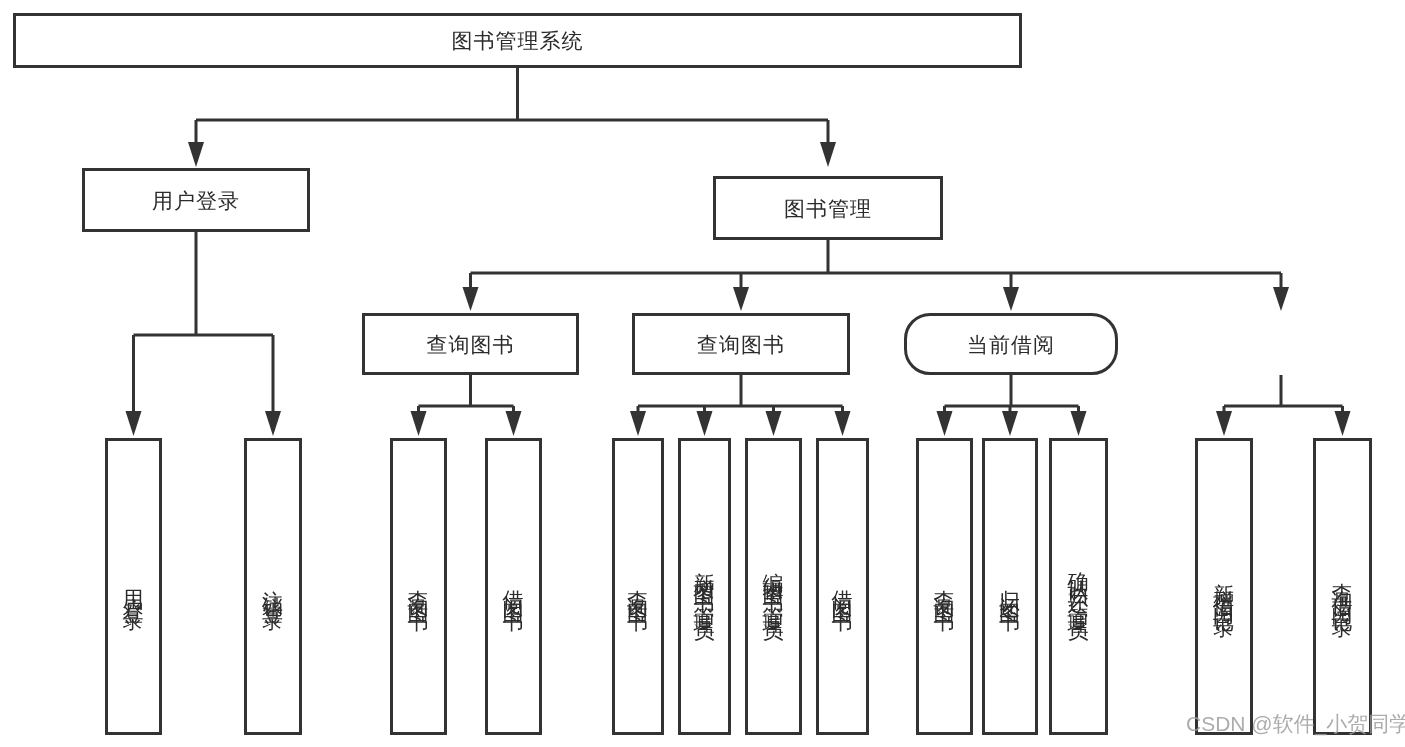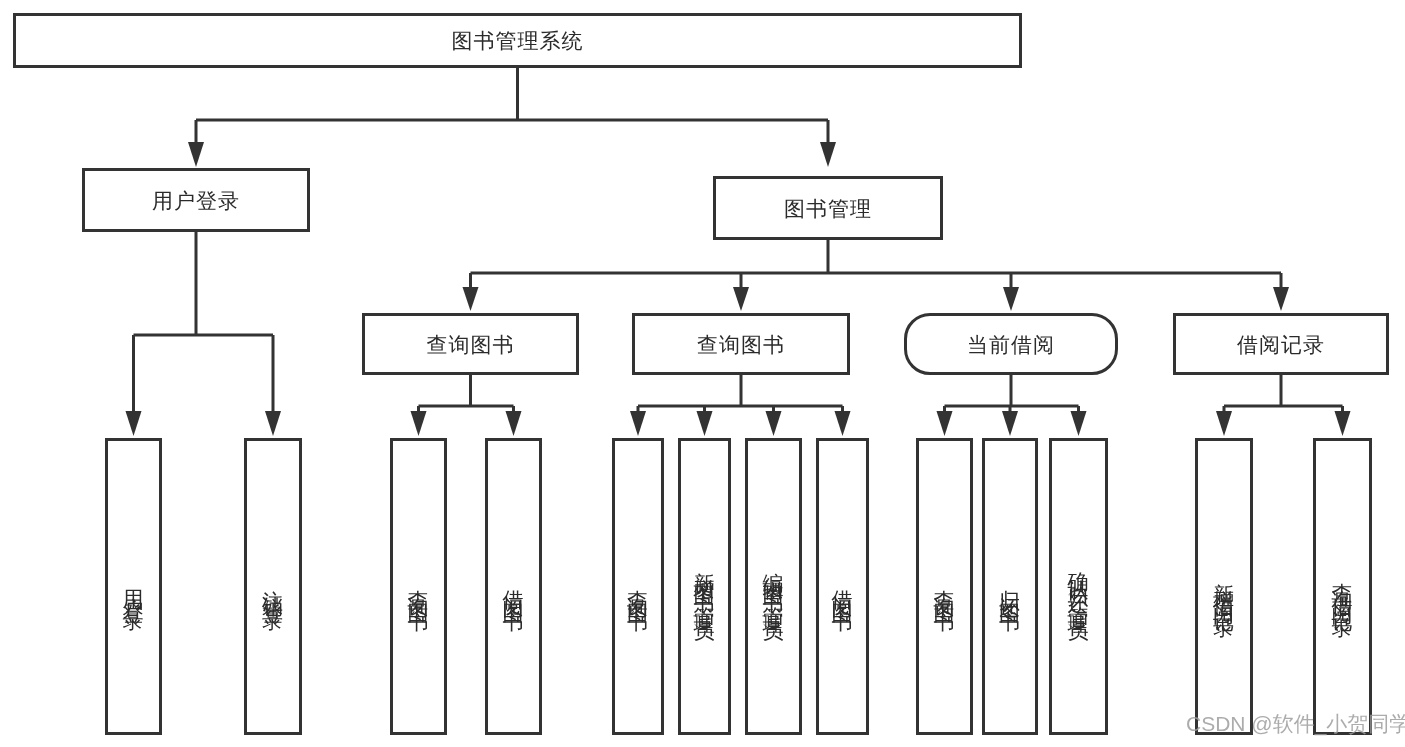--- a/index.html
+++ b/index.html
@@ -145,23 +145,20 @@
 
   <div class="node" id="n-rec">
     <span class="hlabel">查询图书</span>
   </div>
   <div class="node" id="n-bor">
     <span class="hlabel">查询图书</span>
   </div>
   <div class="node" id="n-cur">
     <span class="hlabel">当前借阅</span>
   </div>
-  <div class="node" id="n-hist">
-    <span class="hlabel">借阅记录</span>
-  </div>
 
   <div class="node leaf" id="l-a1">
     <span class="vlabel">用户登录</span>
   </div>
   <div class="node leaf" id="l-a2">
     <span class="vlabel">注销登录</span>
   </div>
 
   <div class="node leaf" id="l-b1">
     <span class="vlabel">查询图书</span>

